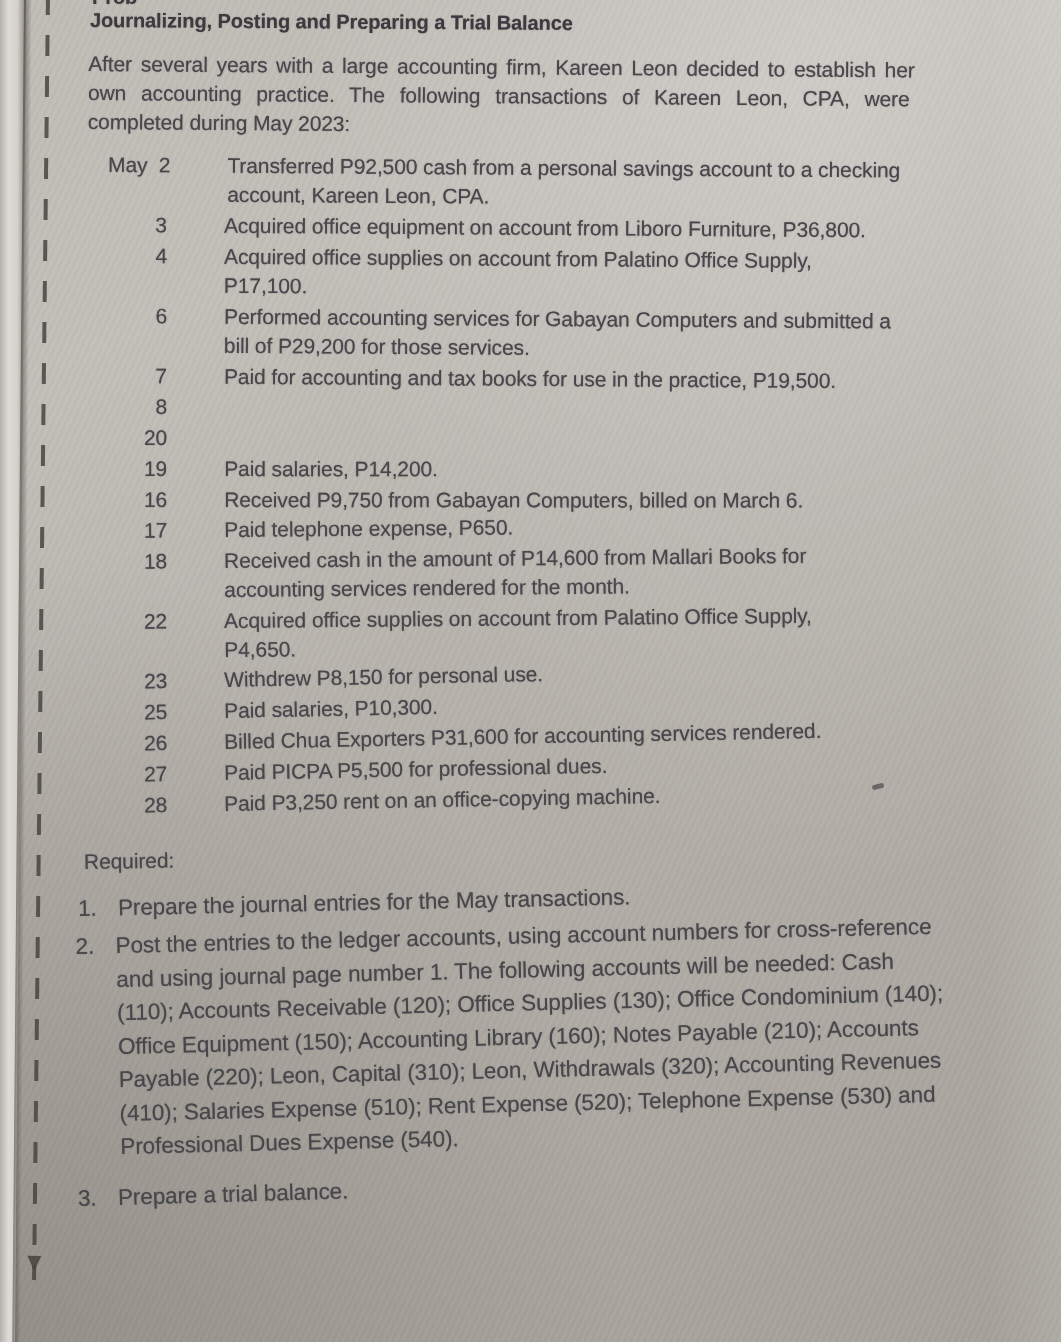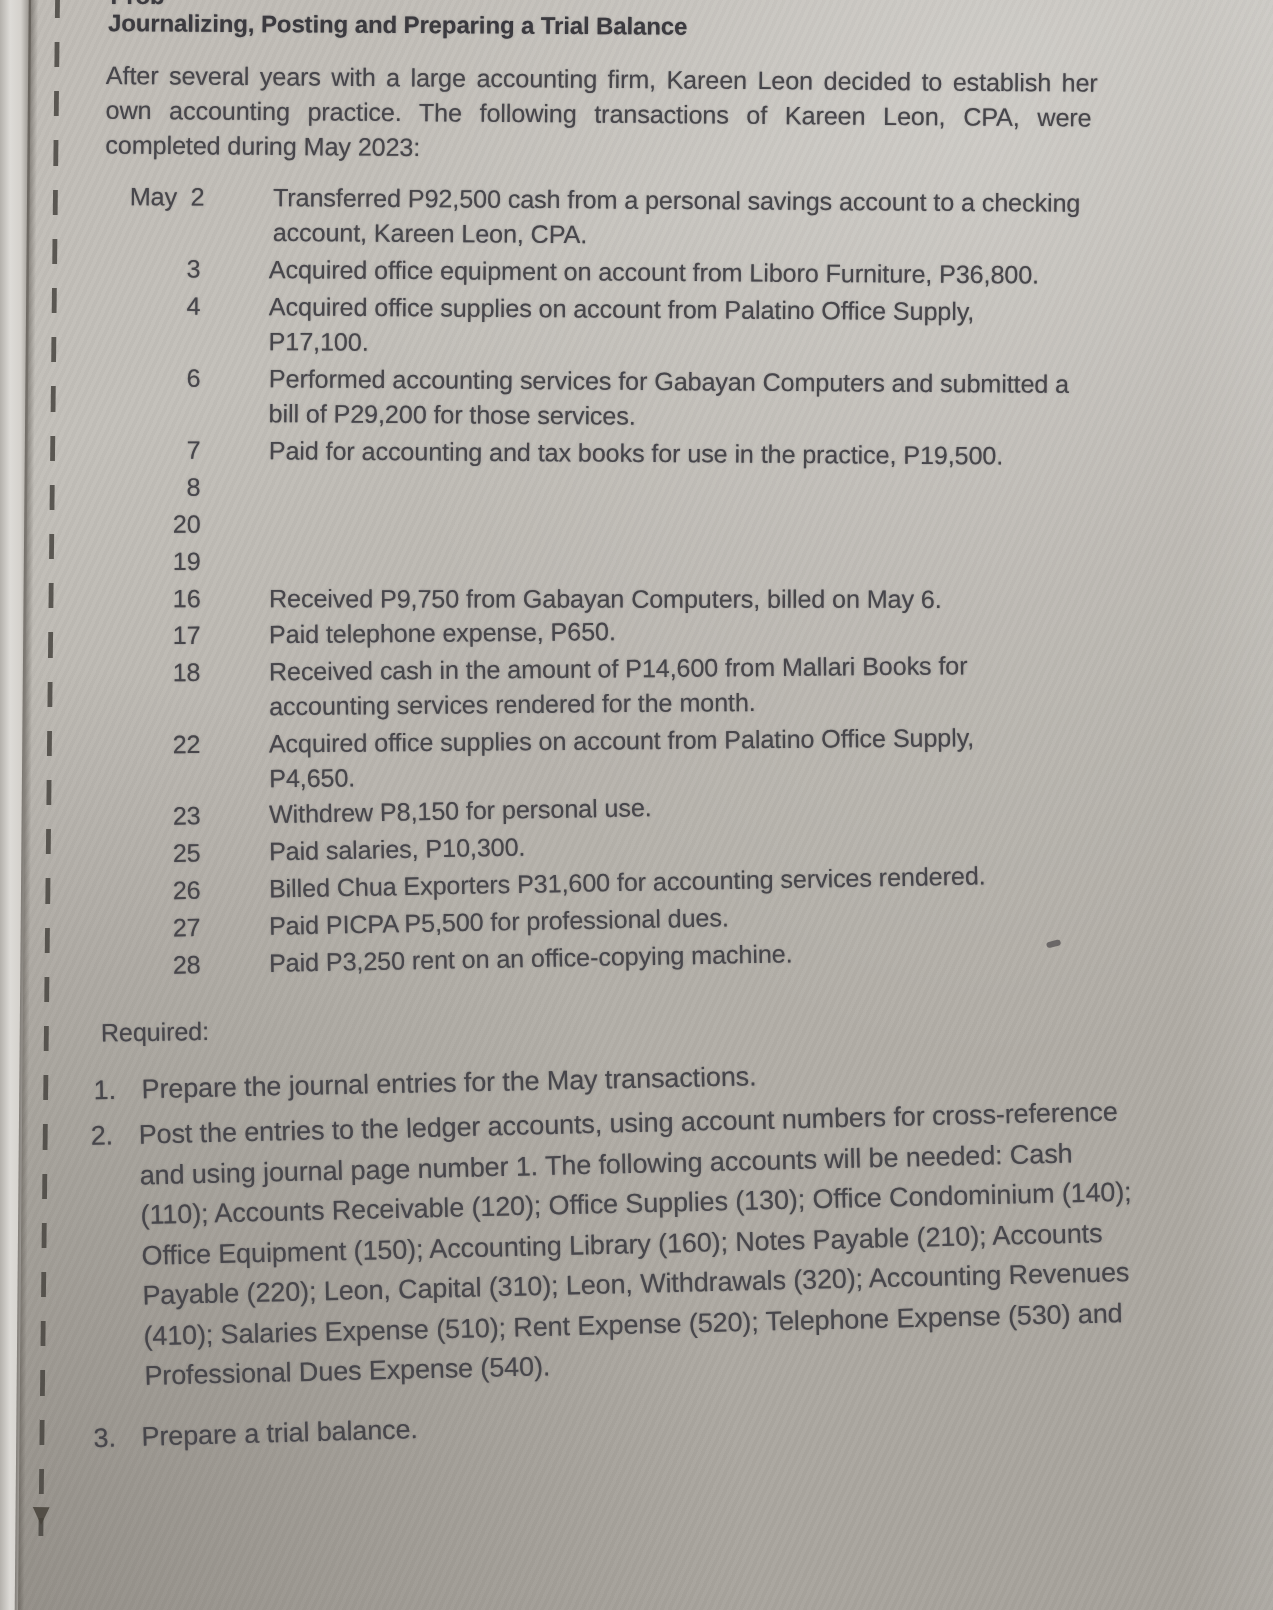--- a/index.html
+++ b/index.html
@@ -161,26 +161,27 @@
         </div>
 
         <div class="t-row">
           <span class="t-month"></span>
           <span class="t-day">20</span>
         </div>
 
         <div class="t-row">
           <span class="t-month"></span>
           <span class="t-day">19</span>
+          <span class="t-desc">Paid salaries, P14,200.</span>
         </div>
 
         <div class="t-row">
           <span class="t-month"></span>
           <span class="t-day">16</span>
-          <span class="t-desc">Received P9,750 from Gabayan Computers, billed on May 6.</span>
+          <span class="t-desc">Received P9,750 from Gabayan Computers, billed on March 6.</span>
         </div>
 
         <div class="t-row">
           <span class="t-month"></span>
           <span class="t-day">17</span>
           <span class="t-desc">Paid telephone expense, P650.</span>
         </div>
 
         <div class="t-row">
           <span class="t-month"></span>

